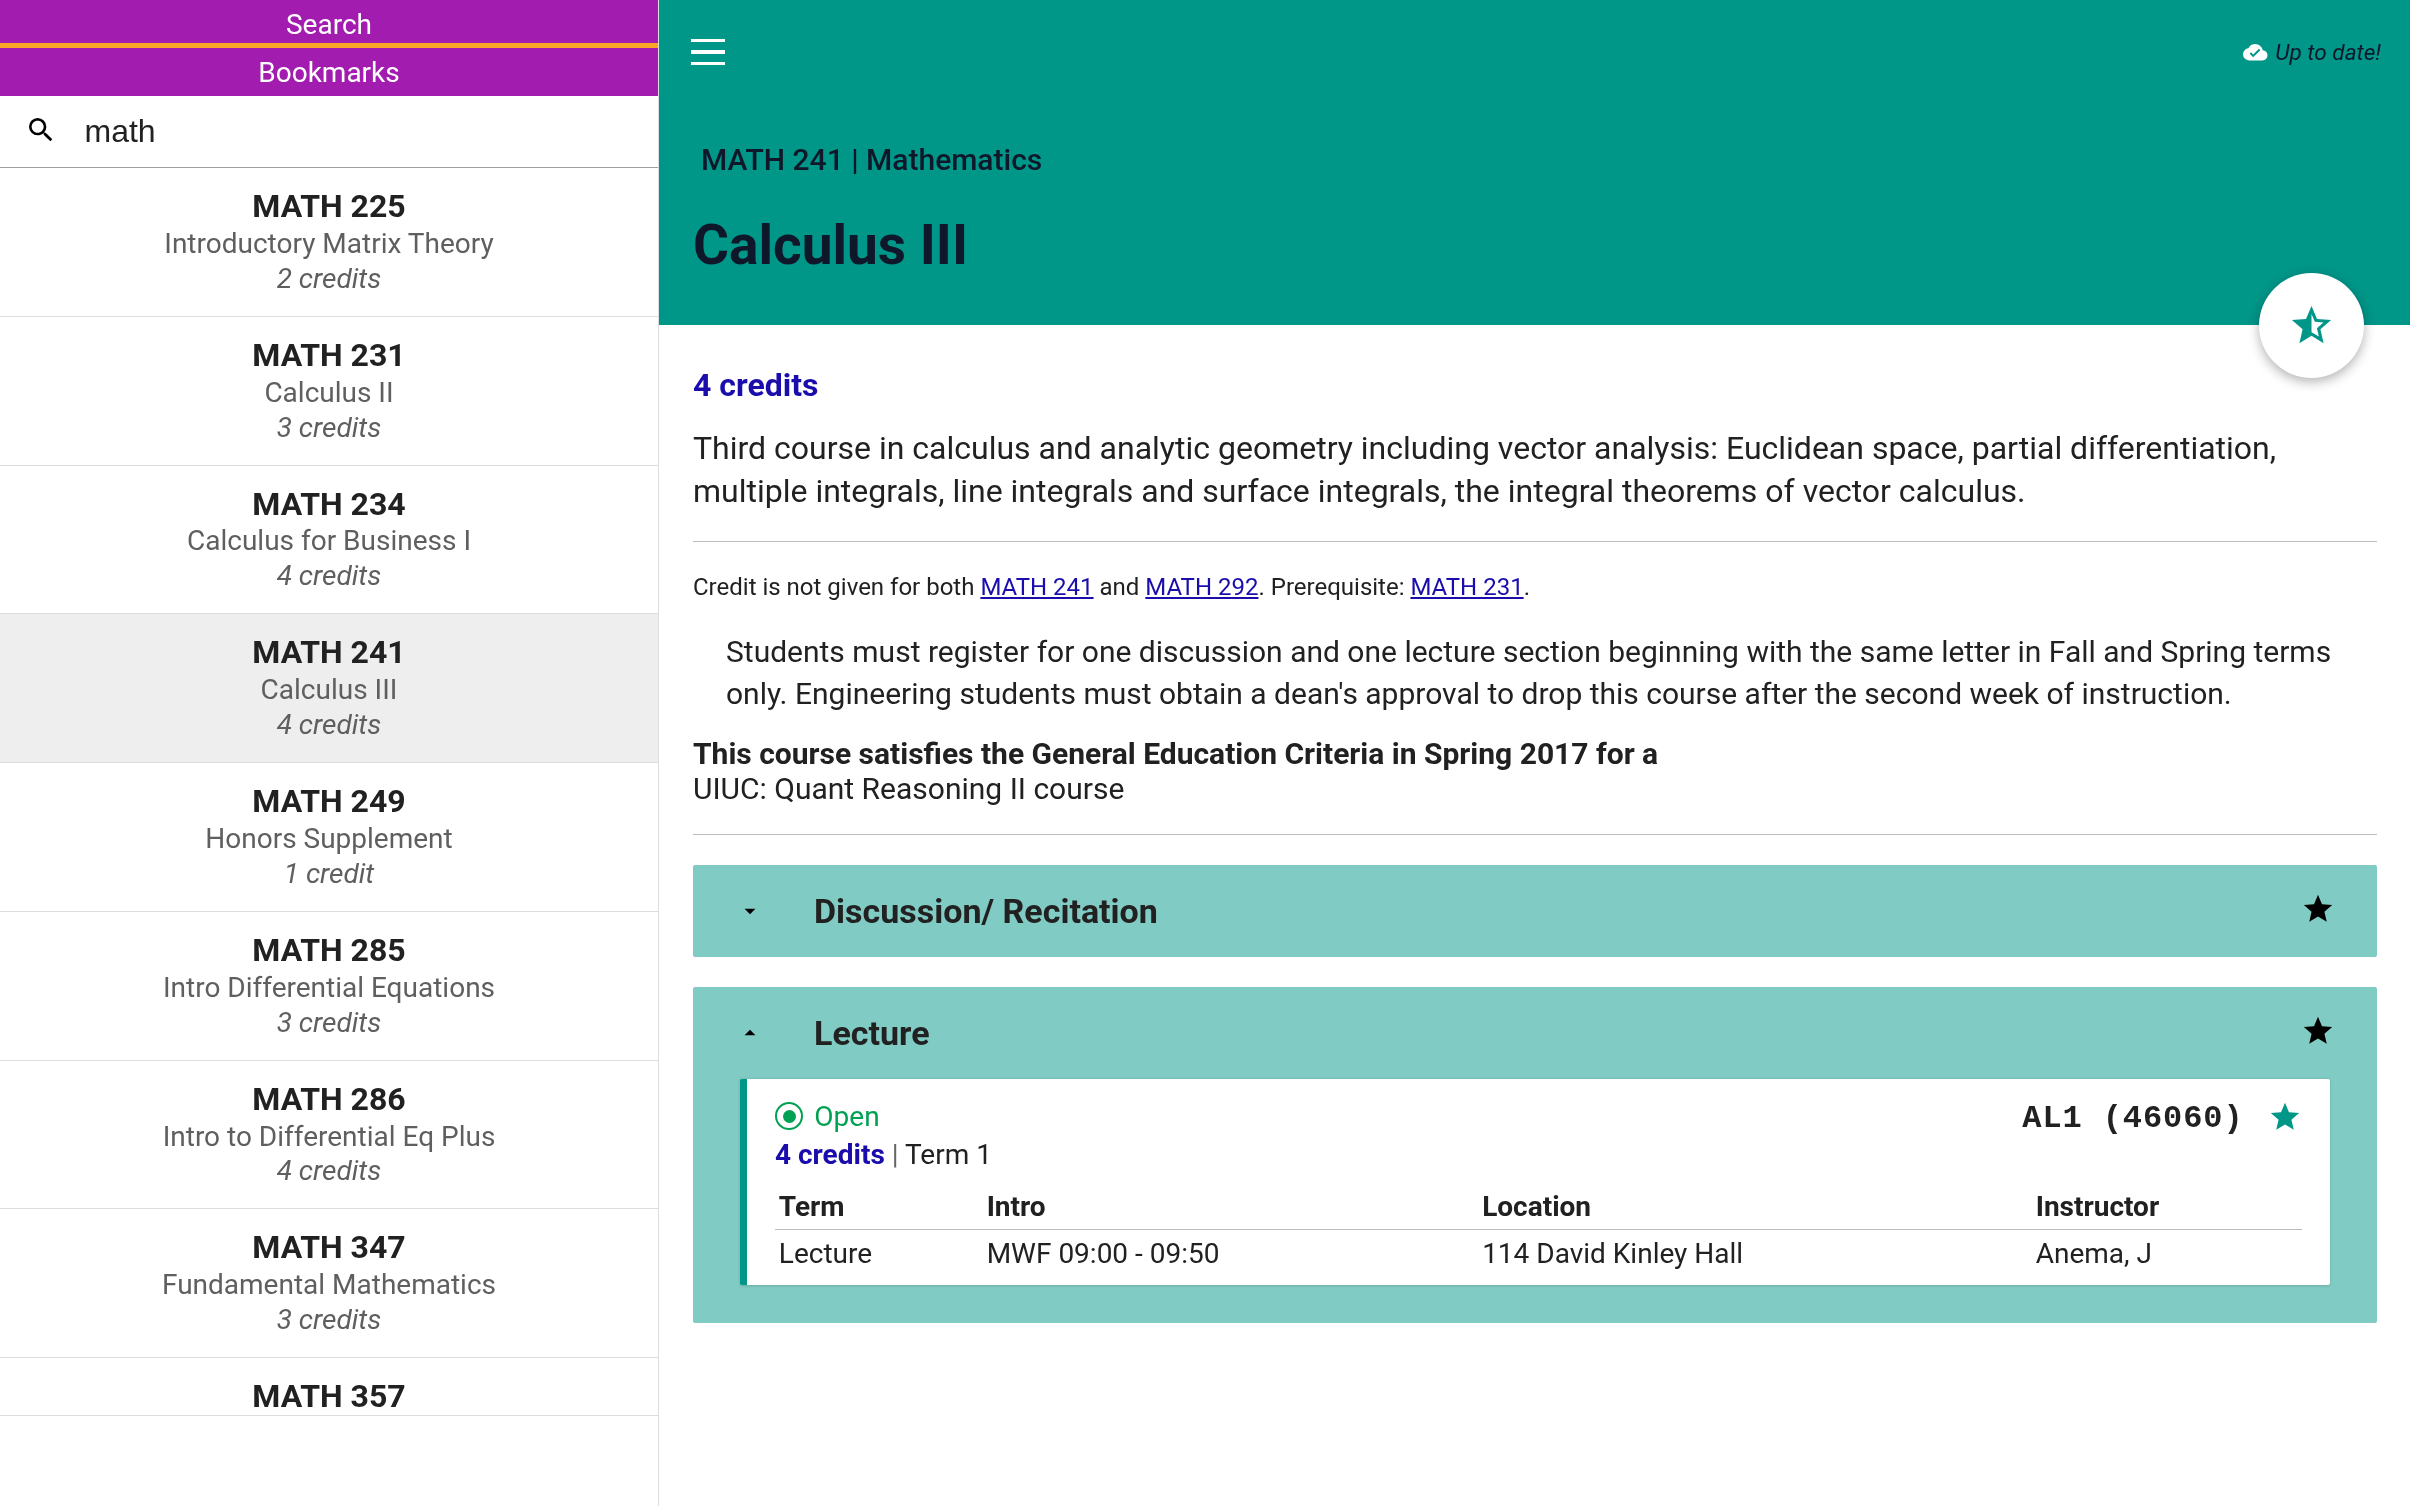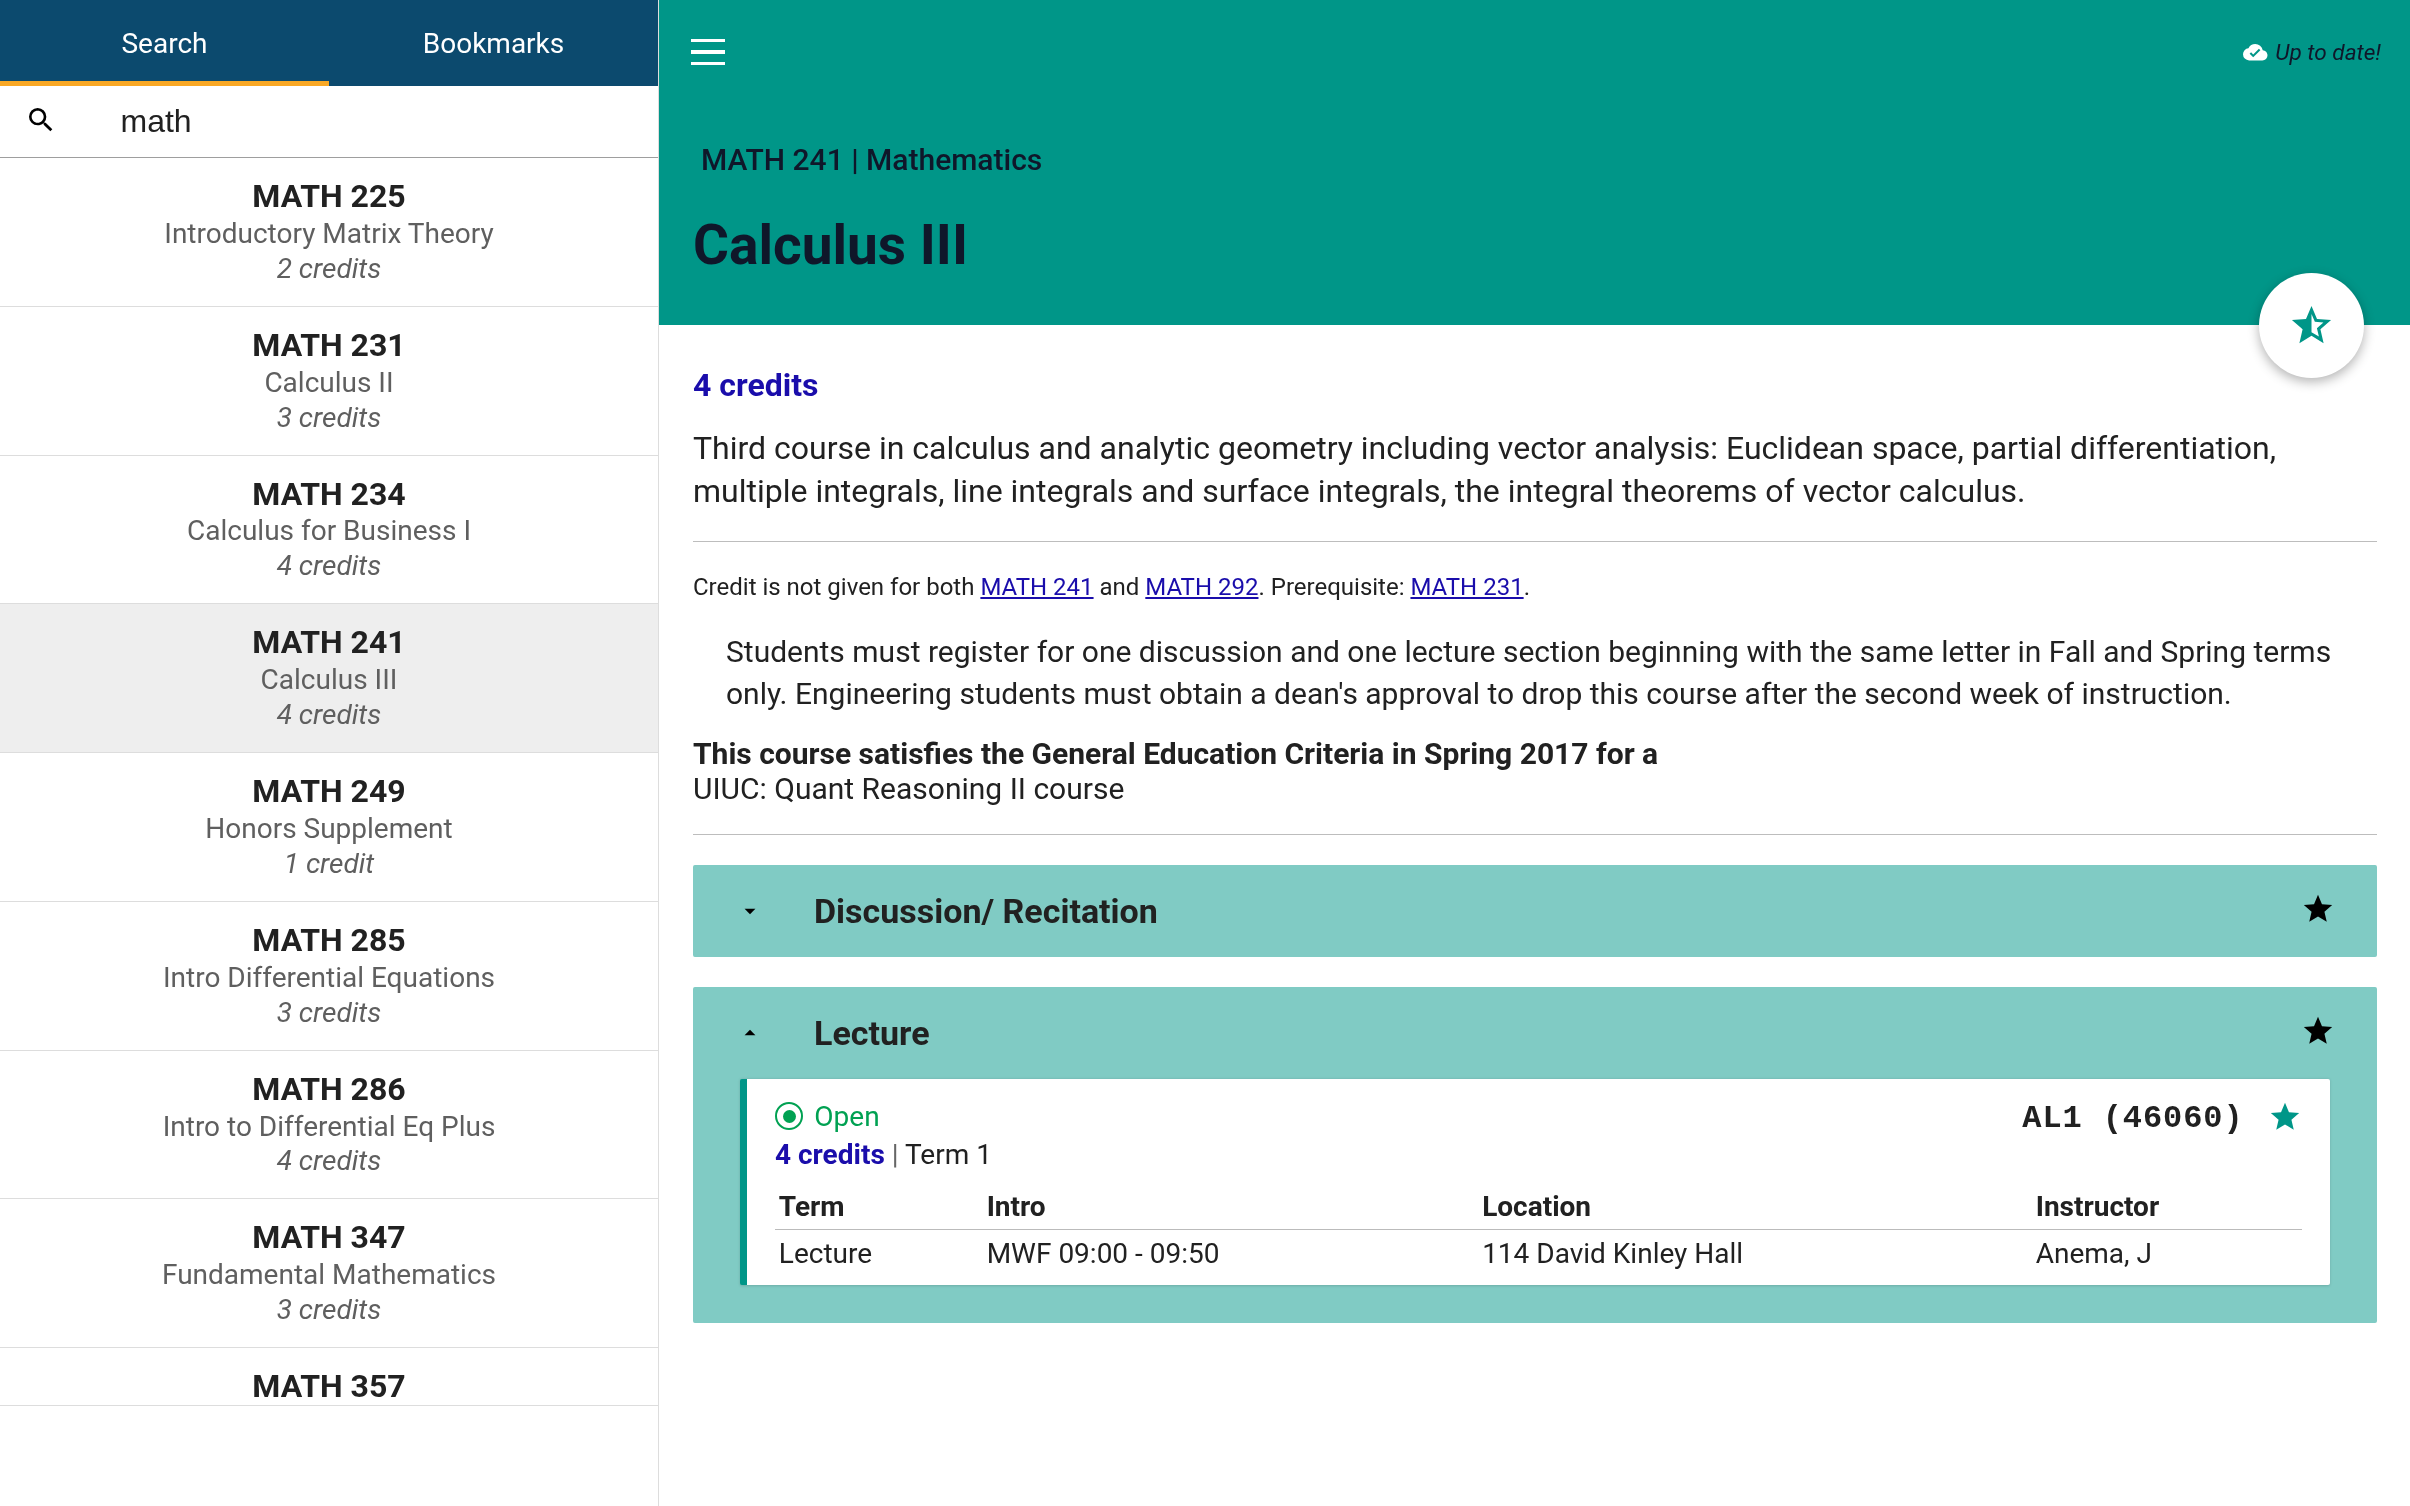--- a/index.html
+++ b/index.html
@@ -17,22 +17,23 @@
 .sidebar {
   width: 659px;
   height: 100%;
   display: flex;
   flex-direction: column;
   border-right: 0.9px solid #ddd;
   position: relative;
 }
 .tabs {
   display: flex;
-  background: #0c4a6e;
-  height: 86px;
+  background: #a21caf;
+  height: 96px;
+  flex-direction: column;
 }
 .tab {
   flex: 1;
   display: flex;
   align-items: center;
   justify-content: center;
   color: #fff;
   font-size: 28px;
   font-weight: 400;
   cursor: pointer;
@@ -45,21 +46,20 @@
   left: 0;
   right: 0;
   height: 4.7px;
   background: #f9a825;
 }
 .search-row {
   display: flex;
   align-items: flex-end;
   padding: 17px 24.5px;
   border-bottom: 1.9px solid #9e9e9e;
-  gap: 36px;
 }
 .search-row svg { width: 32px; height: 32px; fill: #000; flex-shrink:0; }
 .search-input {
   border: none;
   outline: none;
   font-size: 32px;
   flex: 1;
   margin-left: 28px;
   color: #212121;
 }

